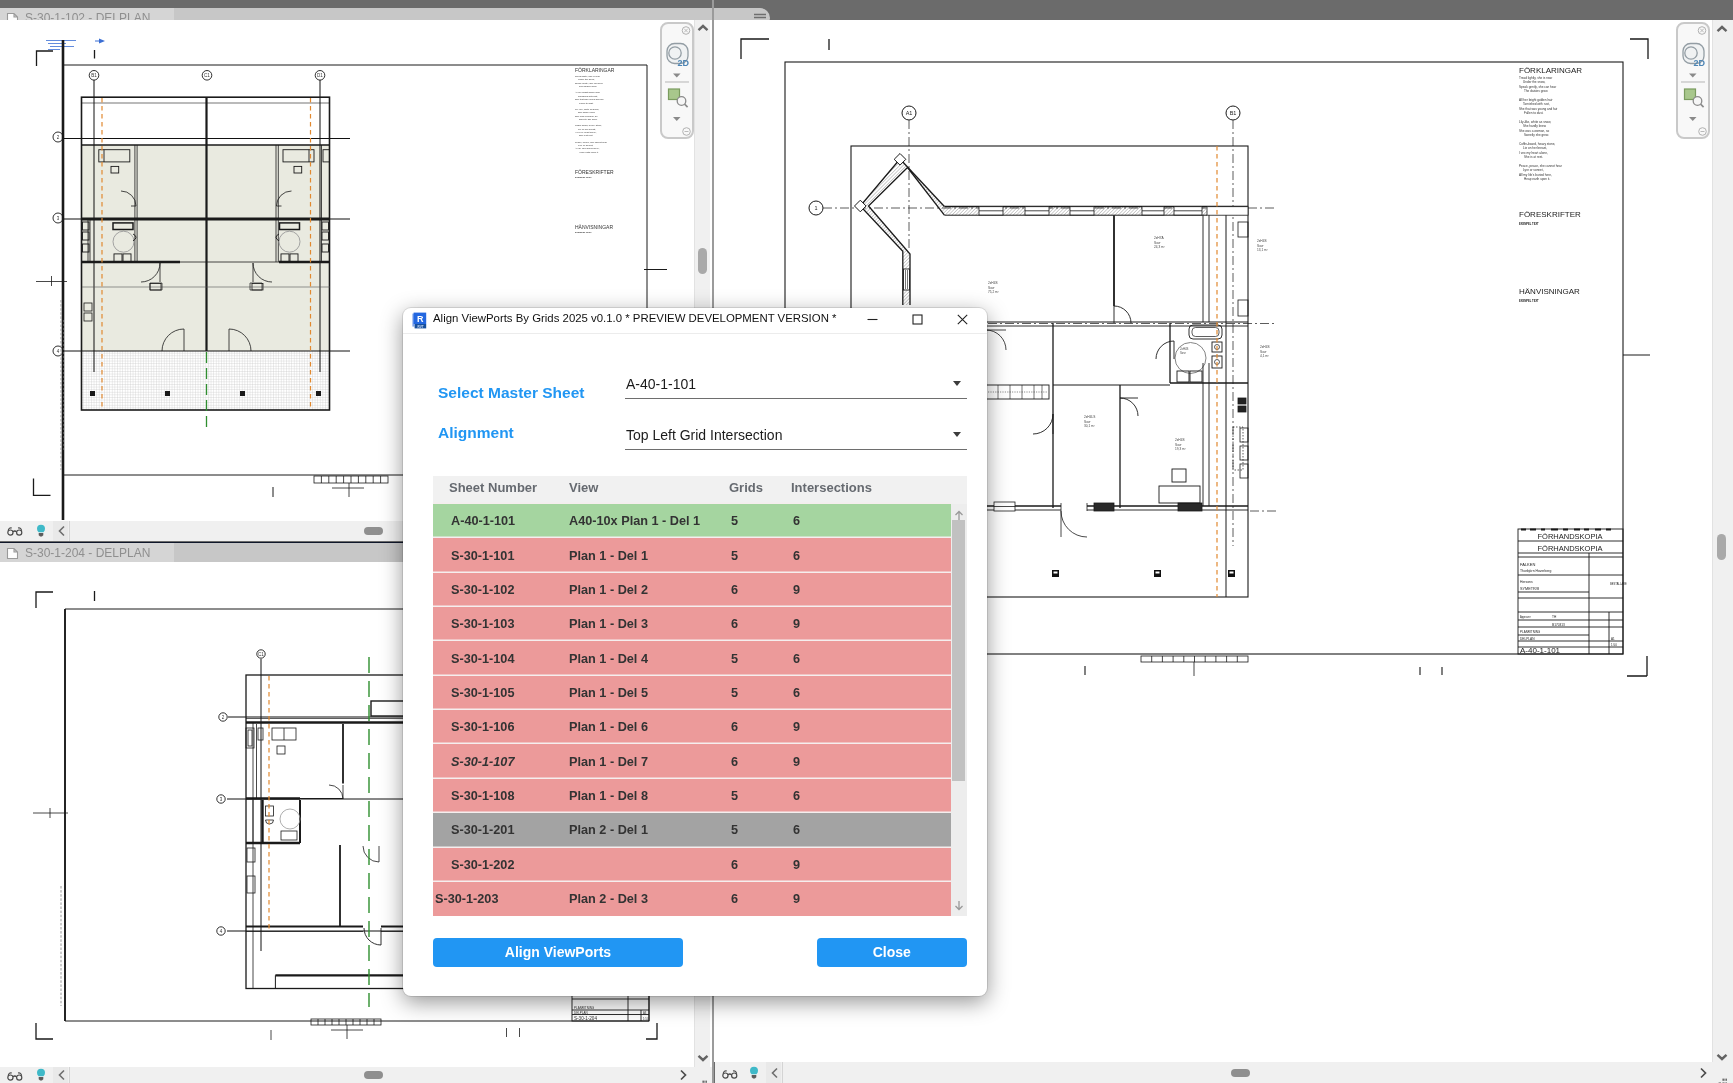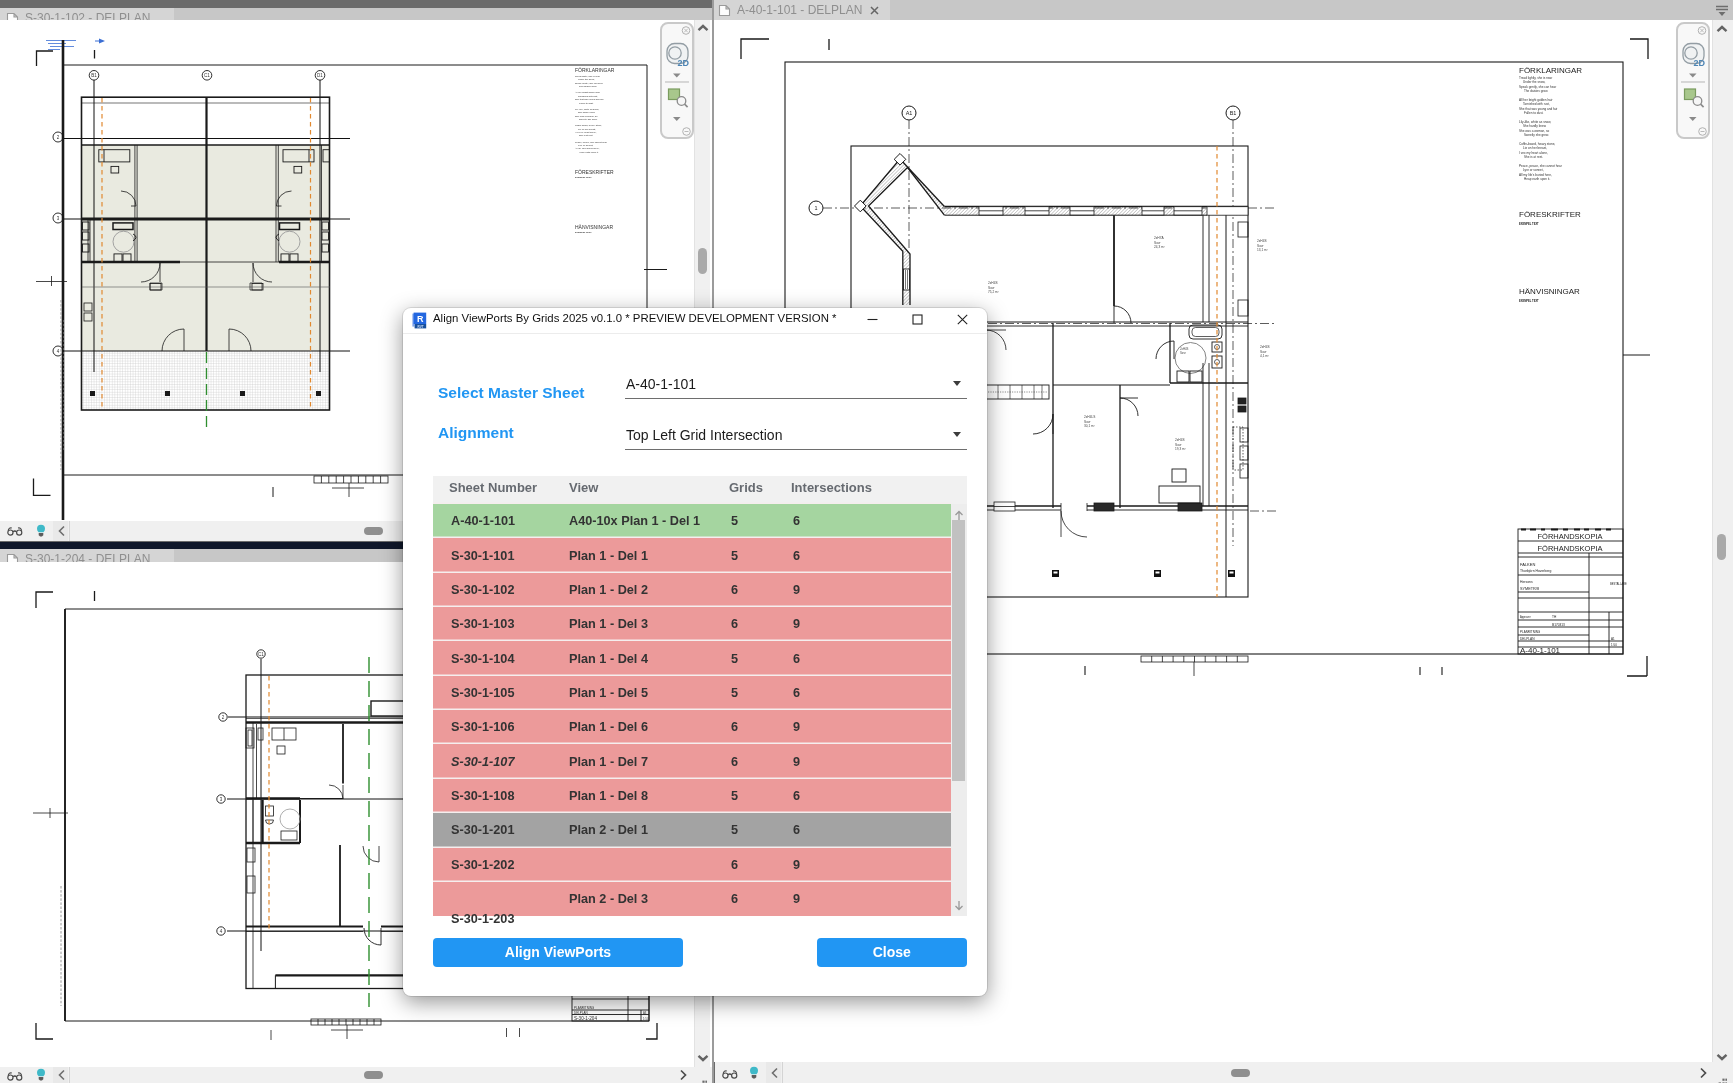--- a/index.html
+++ b/index.html
@@ -238,21 +238,21 @@
         <path d="M2.7 9 h4.6 v2.2 l-1.4 1.4 h-1.8 l-1.4 -1.4 z" fill="#5c5c5c"></path>
       </svg>
     <div class="abs" style="left:53px;top:0;width:15px;height:20px;background:#e9e9e9;"></div>
     <svg class="abs" style="left:57px;top:4px" width="9" height="12" viewBox="0 0 9 12">
         <path d="M7 1.5 L2.5 6 L7 10.5" fill="none" stroke="#6e6e6e" stroke-width="1.6"></path>
       </svg>
     <div class="abs" style="left:69px;top:0;width:1px;height:20px;background:#d4d4d4;"></div>
     <div class="abs" style="left:364px;top:6px;width:19px;height:8px;background:#8f8f8f;border-radius:4px;"></div>
   </div>
 
-  <div class="tabbar" style="left:0;top:542px;width:712px;border-top:7px solid #0f172a;text-align:right;">
+  <div class="tabbar" style="left:0;top:542px;width:712px;border-top:1px solid #0f172a;text-align:right;">
     <div class="tab" style="width:174px;">
       <svg width="13" height="13" style="margin:0 6px 0 6px" viewBox="0 0 13 13">
           <path d="M1.5 1.5 h6.5 l3.5 3.5 v6.5 h-10 z M8 1.5 v3.5 h3.5" fill="#fdfdfd" stroke="#9a9a9a" stroke-width="1.1"></path>
         </svg>
       <span class="tabtxt">S-30-1-204 - DELPLAN</span>
     </div>
   </div>
 
   <div class="canvas" style="left:0;top:562px;width:712px;height:505px;">
     <svg class="abs" style="left:0;top:0" width="694" height="505" viewBox="0 0 694 505">
@@ -415,35 +415,20 @@
       <line x1="22.6" y1="80.1" x2="25.6" y2="83.1" stroke="#8b8b8b" stroke-width="1.6"></line>
       <path d="M11 93 h7.5 l-3.75 4 z" fill="#8a8a8a"></path>
       <circle cx="24.5" cy="107.5" r="3.8" fill="none" stroke="#b2b2b2" stroke-width="1"></circle>
       <path d="M22.5 107.5 h4" stroke="#b2b2b2" stroke-width="0.9"></path>
     </svg>
   </div>
 </div>
 
 <div class="abs" style="left:712px;top:0;width:1021px;height:1083px;">
 
-  <div class="tabbar" style="left:0;top:0;width:1021px;">
-    <div class="tab" style="width:178px;">
-      <svg width="13" height="13" style="margin:0 6px 0 6px" viewBox="0 0 13 13">
-          <path d="M1.5 1.5 h6.5 l3.5 3.5 v6.5 h-10 z M8 1.5 v3.5 h3.5" fill="#fdfdfd" stroke="#9a9a9a" stroke-width="1.1"></path>
-        </svg>
-      <span class="tabtxt">A-40-1-101 - DELPLAN</span>
-      <svg width="9" height="9" style="margin-left:8px" viewBox="0 0 9 9">
-          <path d="M1 1 L8 8 M8 1 L1 8" stroke="#666" stroke-width="1.5"></path>
-        </svg>
-    </div>
-    <svg class="abs" style="right:4px;top:4px" width="14" height="13" viewBox="0 0 14 13">
-        <path d="M1 2.5 h12 M1 5.5 h12" stroke="#6e6e6e" stroke-width="1.4"></path>
-        <path d="M3.5 8 h7 l-3.5 4 z" fill="#6e6e6e"></path>
-      </svg>
-  </div>
 
   <div class="canvas" style="left:0;top:20px;width:1021px;height:1042px;">
     <svg class="abs" style="left:0;top:0" width="1005" height="1042" viewBox="0 0 1005 1042">
       <g stroke="#1a1a1a" fill="none" stroke-width="1">
 
         <path d="M57 19 H29 V39" stroke-width="1.3"></path>
         <path d="M117 19 V30" stroke-width="1.3"></path>
         <path d="M918 19 H936 V39" stroke-width="1.3"></path>
         <path d="M935 656 V636 M935 656 H915" stroke-width="1.3"></path>
         <path d="M373 646 V655 M708 647 V655 M730 647 V655" stroke-width="1.1"></path>
@@ -825,21 +810,21 @@
   <div class="rtxt" style="left:298px;">5</div>
   <div class="rtxt" style="left:360px;">6</div>
       </div>
       <div class="row" style="left:30px;top:539.5px;background:#ec9a9a;box-shadow:0 -1.5px 0 #f5eeee;">
   <div class="rtxt" style="left:18px;">S-30-1-202</div>
   <div class="rtxt" style="left:136px;margin-top:36px;">Plan 2 - Del 2</div>
   <div class="rtxt" style="left:298px;">6</div>
   <div class="rtxt" style="left:360px;">9</div>
       </div>
       <div class="row" style="left:30px;top:573.85px;background:#ec9a9a;box-shadow:0 -1.5px 0 #f5eeee;">
-  <div class="rtxt" style="left:18px;margin-top:20px;">S-30-1-203</div>
+  <div class="rtxt" style="left:2px;">S-30-1-203</div>
   <div class="rtxt" style="left:136px;">Plan 2 - Del 3</div>
   <div class="rtxt" style="left:298px;">6</div>
   <div class="rtxt" style="left:360px;">9</div>
       </div>
     </div>
 
   <div class="abs" style="left:547.5px;top:196px;width:16px;height:412px;background:#ededed;">
     <svg class="abs" style="left:3px;top:6px" width="10" height="11" viewBox="0 0 10 11">
         <path d="M5 10 V2 M1.5 5 L5 1.5 L8.5 5" fill="none" stroke="#999" stroke-width="1.3"></path>
       </svg>

